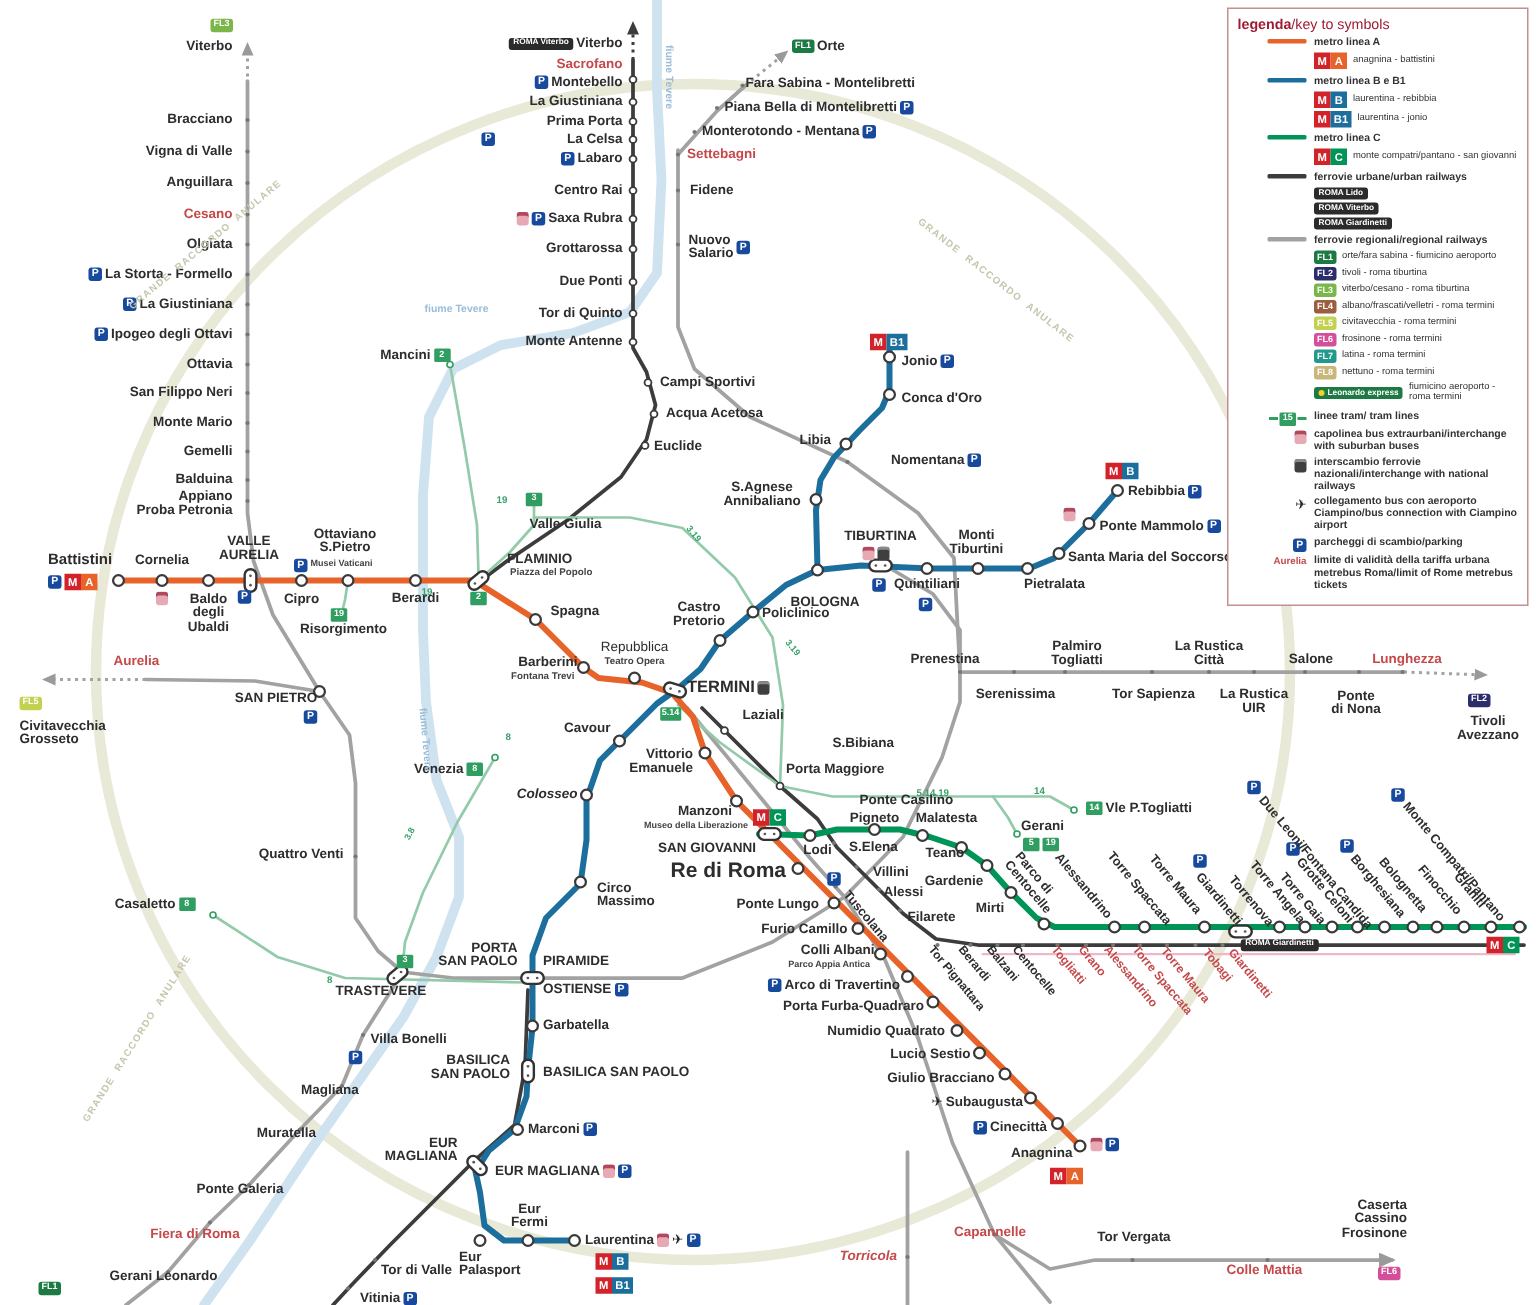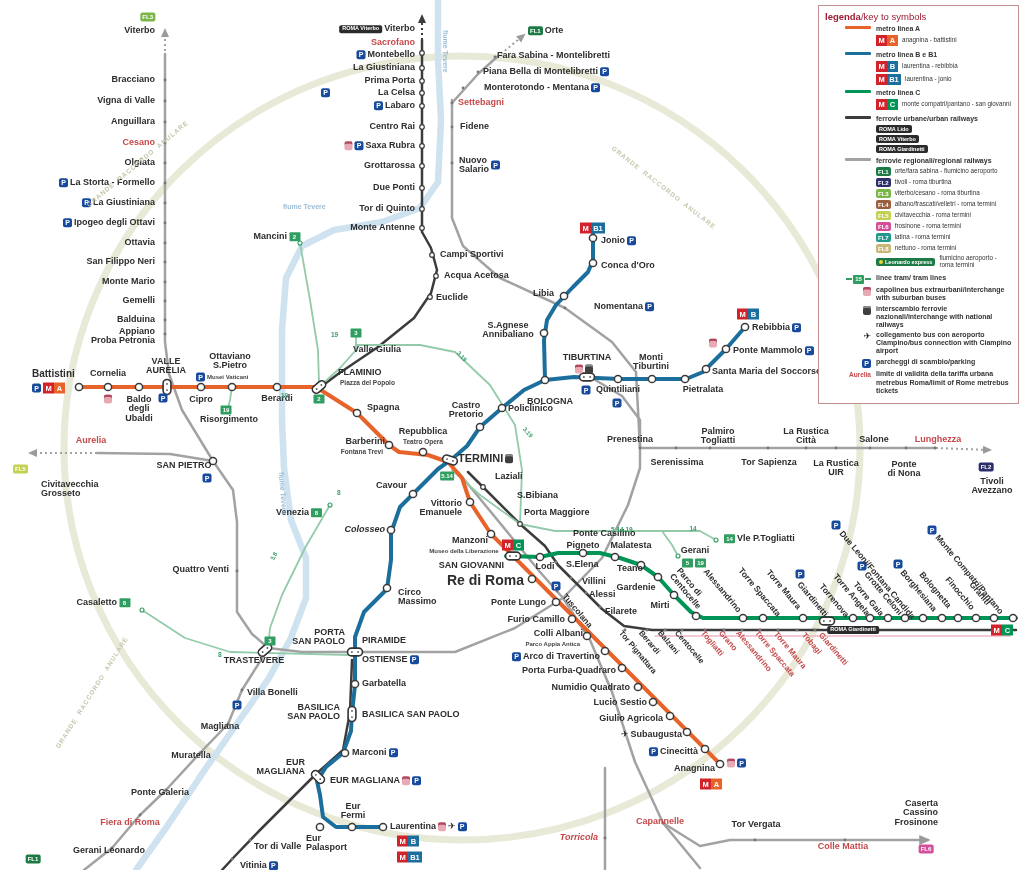--- a/index.html
+++ b/index.html
@@ -317,49 +317,49 @@
 S.Pietro</span></div>
       <div class="lbl" style="transform: translate(196px, 377px) rotate(0deg) translate(0%, -50%); font-size: 6px; font-weight: 600; color: rgb(68, 68, 68); text-align: left;"><span class="bp" style="background: rgb(23, 74, 156);">P</span><span class="txt">Musei Vaticani</span></div>
       <div class="lbl" style="transform: translate(226px, 410px) rotate(0deg) translate(-50%, -50%); font-size: 9px; font-weight: 600; color: rgb(45, 45, 45); text-align: center;"><span class="btr" style="background: rgb(47, 158, 96);">19</span></div>
       <div class="lbl" style="transform: translate(258px, 420px) rotate(0deg) translate(-100%, -50%); font-size: 9px; font-weight: 600; color: rgb(45, 45, 45); text-align: right;"><span class="txt">Risorgimento</span></div>
       <div class="lbl" style="transform: translate(277px, 399px) rotate(0deg) translate(-50%, -50%); font-size: 9px; font-weight: 600; color: rgb(45, 45, 45); text-align: center;"><span class="txt">Berardi</span></div>
       <div class="lbl" style="transform: translate(338px, 373px) rotate(0deg) translate(0%, -50%); font-size: 9px; font-weight: 700; color: rgb(45, 45, 45); text-align: left;"><span class="txt">FLAMINIO</span></div>
       <div class="lbl" style="transform: translate(340px, 383px) rotate(0deg) translate(0%, -50%); font-size: 6.5px; font-weight: 600; color: rgb(68, 68, 68); text-align: left;"><span class="txt">Piazza del Popolo</span></div>
       <div class="lbl" style="transform: translate(367px, 408px) rotate(0deg) translate(0%, -50%); font-size: 9px; font-weight: 600; color: rgb(45, 45, 45); text-align: left;"><span class="txt">Spagna</span></div>
       <div class="lbl" style="transform: translate(385px, 442px) rotate(0deg) translate(-100%, -50%); font-size: 9px; font-weight: 600; color: rgb(45, 45, 45); text-align: right;"><span class="txt">Barberini</span></div>
       <div class="lbl" style="transform: translate(383px, 452px) rotate(0deg) translate(-100%, -50%); font-size: 6.5px; font-weight: 600; color: rgb(68, 68, 68); text-align: right;"><span class="txt">Fontana Trevi</span></div>
-      <div class="lbl" style="transform: translate(423px, 432px) rotate(0deg) translate(-50%, -50%); font-size: 9px; font-weight: 700; color: rgb(45, 45, 45); text-align: center;"><span class="txt">Repubblica</span></div>
+      <div class="lbl" style="transform: translate(423px, 432px) rotate(0deg) translate(-50%, -50%); font-size: 9px; font-weight: 400; color: rgb(45, 45, 45); text-align: center;"><span class="txt">Repubblica</span></div>
       <div class="lbl" style="transform: translate(423px, 442px) rotate(0deg) translate(-50%, -50%); font-size: 6.5px; font-weight: 600; color: rgb(68, 68, 68); text-align: center;"><span class="txt">Teatro Opera</span></div>
       <div class="lbl" style="transform: translate(466px, 410px) rotate(0deg) translate(-50%, -50%); font-size: 9px; font-weight: 600; color: rgb(45, 45, 45); text-align: center;"><span class="txt">Castro
 Pretorio</span></div>
       <div class="lbl" style="transform: translate(458px, 459px) rotate(0deg) translate(0%, -50%); font-size: 11px; font-weight: 700; color: rgb(45, 45, 45); text-align: left;"><span class="txt">TERMINI</span><span class="btrn"></span></div>
       <div class="lbl" style="transform: translate(447px, 476px) rotate(0deg) translate(-50%, -50%); font-size: 9px; font-weight: 600; color: rgb(45, 45, 45); text-align: center;"><span class="btr" style="background: rgb(47, 158, 96);">5.14</span></div>
       <div class="lbl" style="transform: translate(495px, 477px) rotate(0deg) translate(0%, -50%); font-size: 9px; font-weight: 600; color: rgb(45, 45, 45); text-align: left;"><span class="txt">Laziali</span></div>
-      <div class="lbl" style="transform: translate(517px, 496px) rotate(0deg) translate(0%, -50%); font-size: 9px; font-weight: 600; color: rgb(45, 45, 45); text-align: left;"><span class="txt">S.Bibiana</span></div>
+      <div class="lbl" style="transform: translate(517px, 496px) rotate(0deg) translate(0%, -50%); font-size: 9px; font-weight: 600; color: rgb(45, 45, 45); text-align: left; margin-left: 38px;"><span class="txt">S.Bibiana</span></div>
       <div class="lbl" style="transform: translate(524px, 513px) rotate(0deg) translate(0%, -50%); font-size: 9px; font-weight: 600; color: rgb(45, 45, 45); text-align: left;"><span class="txt">Porta Maggiore</span></div>
       <div class="lbl" style="transform: translate(573px, 534px) rotate(0deg) translate(0%, -50%); font-size: 9px; font-weight: 600; color: rgb(45, 45, 45); text-align: left;"><span class="txt">Ponte Casilino</span></div>
       <div class="lbl" style="transform: translate(407px, 486px) rotate(0deg) translate(-100%, -50%); font-size: 9px; font-weight: 600; color: rgb(45, 45, 45); text-align: right;"><span class="txt">Cavour</span></div>
       <div class="lbl" style="transform: translate(322px, 513px) rotate(0deg) translate(-100%, -50%); font-size: 9px; font-weight: 600; color: rgb(45, 45, 45); text-align: right;"><span class="txt">Venezia</span><span class="btr" style="background: rgb(47, 158, 96);">8</span></div>
       <div class="lbl" style="transform: translate(462px, 508px) rotate(0deg) translate(-100%, -50%); font-size: 9px; font-weight: 600; color: rgb(45, 45, 45); text-align: right;"><span class="txt">Vittorio
 Emanuele</span></div>
       <div class="lbl" style="transform: translate(385px, 530px) rotate(0deg) translate(-100%, -50%); font-size: 9px; font-weight: 600; color: rgb(45, 45, 45); text-align: right; font-style: italic;"><span class="txt">Colosseo</span></div>
       <div class="lbl" style="transform: translate(470px, 541px) rotate(0deg) translate(-50%, -50%); font-size: 9px; font-weight: 600; color: rgb(45, 45, 45); text-align: center;"><span class="txt">Manzoni</span></div>
       <div class="lbl" style="transform: translate(464px, 551px) rotate(0deg) translate(-50%, -50%); font-size: 6px; font-weight: 600; color: rgb(68, 68, 68); text-align: center;"><span class="txt">Museo della Liberazione</span></div>
       <div class="lbl" style="transform: translate(504px, 566px) rotate(0deg) translate(-100%, -50%); font-size: 9px; font-weight: 700; color: rgb(45, 45, 45); text-align: right;"><span class="txt">SAN GIOVANNI</span></div>
       <div class="lbl" style="transform: translate(513px, 545px) rotate(0deg) translate(-50%, -50%); font-size: 9px; font-weight: 600; color: rgb(45, 45, 45); text-align: center;"><span class="bm"><span style="background: rgb(210, 35, 42);">M</span><span style="background: rgb(0, 148, 87);">C</span></span></div>
       <div class="lbl" style="transform: translate(524px, 580px) rotate(0deg) translate(-100%, -50%); font-size: 14px; font-weight: 600; color: rgb(45, 45, 45); text-align: right;"><span class="txt">Re di Roma</span></div>
       <div class="lbl" style="transform: translate(546px, 603px) rotate(0deg) translate(-100%, -50%); font-size: 9px; font-weight: 600; color: rgb(45, 45, 45); text-align: right;"><span class="txt">Ponte Lungo</span></div>
       <div class="lbl" style="transform: translate(565px, 620px) rotate(0deg) translate(-100%, -50%); font-size: 9px; font-weight: 600; color: rgb(45, 45, 45); text-align: right;"><span class="txt">Furio Camillo</span></div>
       <div class="lbl" style="transform: translate(583px, 634px) rotate(0deg) translate(-100%, -50%); font-size: 9px; font-weight: 600; color: rgb(45, 45, 45); text-align: right;"><span class="txt">Colli Albani</span></div>
       <div class="lbl" style="transform: translate(580px, 644px) rotate(0deg) translate(-100%, -50%); font-size: 6px; font-weight: 600; color: rgb(68, 68, 68); text-align: right;"><span class="txt">Parco Appia Antica</span></div>
       <div class="lbl" style="transform: translate(600px, 657px) rotate(0deg) translate(-100%, -50%); font-size: 9px; font-weight: 600; color: rgb(45, 45, 45); text-align: right;"><span class="bp" style="background: rgb(23, 74, 156);">P</span><span class="txt">Arco di Travertino</span></div>
       <div class="lbl" style="transform: translate(616px, 671px) rotate(0deg) translate(-100%, -50%); font-size: 9px; font-weight: 600; color: rgb(45, 45, 45); text-align: right;"><span class="txt">Porta Furba-Quadraro</span></div>
       <div class="lbl" style="transform: translate(630px, 688px) rotate(0deg) translate(-100%, -50%); font-size: 9px; font-weight: 600; color: rgb(45, 45, 45); text-align: right;"><span class="txt">Numidio Quadrato</span></div>
       <div class="lbl" style="transform: translate(647px, 703px) rotate(0deg) translate(-100%, -50%); font-size: 9px; font-weight: 600; color: rgb(45, 45, 45); text-align: right;"><span class="txt">Lucio Sestio</span></div>
-      <div class="lbl" style="transform: translate(663px, 719px) rotate(0deg) translate(-100%, -50%); font-size: 9px; font-weight: 600; color: rgb(45, 45, 45); text-align: right;"><span class="txt">Giulio Agricola</span></div>
+      <div class="lbl" style="transform: translate(663px, 719px) rotate(0deg) translate(-100%, -50%); font-size: 9px; font-weight: 600; color: rgb(45, 45, 45); text-align: right;"><span class="txt">Giulio Bracciano</span></div>
       <div class="lbl" style="transform: translate(682px, 735px) rotate(0deg) translate(-100%, -50%); font-size: 9px; font-weight: 600; color: rgb(45, 45, 45); text-align: right;"><span class="bpl">✈</span><span class="txt">Subaugusta</span></div>
       <div class="lbl" style="transform: translate(698px, 752px) rotate(0deg) translate(-100%, -50%); font-size: 9px; font-weight: 600; color: rgb(45, 45, 45); text-align: right;"><span class="bp" style="background: rgb(23, 74, 156);">P</span><span class="txt">Cinecittà</span></div>
       <div class="lbl" style="transform: translate(715px, 769px) rotate(0deg) translate(-100%, -50%); font-size: 9px; font-weight: 600; color: rgb(45, 45, 45); text-align: right;"><span class="txt">Anagnina</span></div>
       <div class="lbl" style="transform: translate(727px, 763px) rotate(0deg) translate(0%, -50%); font-size: 9px; font-weight: 600; color: rgb(45, 45, 45); text-align: left;"><span class="bbus"></span><span class="bp" style="background: rgb(23, 74, 156);">P</span></div>
       <div class="lbl" style="transform: translate(700px, 784px) rotate(0deg) translate(0%, -50%); font-size: 9px; font-weight: 600; color: rgb(45, 45, 45); text-align: left;"><span class="bm"><span style="background: rgb(210, 35, 42);">M</span><span style="background: rgb(232, 99, 42);">A</span></span></div>
       <div class="lbl" style="transform: translate(508px, 409px) rotate(0deg) translate(0%, -50%); font-size: 9px; font-weight: 600; color: rgb(45, 45, 45); text-align: left;"><span class="txt">Policlinico</span></div>
       <div class="lbl" style="transform: translate(527px, 390px) rotate(0deg) translate(0%, -50%); font-size: 9px; font-weight: 700; color: rgb(45, 45, 45); text-align: left; margin-top: 12px;"><span class="txt">BOLOGNA</span></div>
       <div class="lbl" style="transform: translate(587px, 358px) rotate(0deg) translate(-50%, -50%); font-size: 9px; font-weight: 700; color: rgb(45, 45, 45); text-align: center;"><span class="txt">TIBURTINA</span></div>
       <div class="lbl" style="transform: translate(584px, 369px) rotate(0deg) translate(-50%, -50%); font-size: 9px; font-weight: 600; color: rgb(45, 45, 45); text-align: center;"><span class="bbus"></span><span class="btrn"></span></div>
       <div class="lbl" style="transform: translate(586px, 390px) rotate(0deg) translate(-50%, -50%); font-size: 9px; font-weight: 600; color: rgb(45, 45, 45); text-align: center;"><span class="bp" style="background: rgb(23, 74, 156);">P</span></div>
@@ -376,21 +376,21 @@
       <div class="lbl" style="transform: translate(594px, 307px) rotate(0deg) translate(0%, -50%); font-size: 9px; font-weight: 600; color: rgb(45, 45, 45); text-align: left;"><span class="txt">Nomentana</span><span class="bp" style="background: rgb(23, 74, 156);">P</span></div>
       <div class="lbl" style="transform: translate(580px, 228px) rotate(0deg) translate(0%, -50%); font-size: 9px; font-weight: 600; color: rgb(45, 45, 45); text-align: left;"><span class="bm"><span style="background: rgb(210, 35, 42);">M</span><span class="w1" style="background: rgb(28, 111, 157);">B1</span></span></div>
       <div class="lbl" style="transform: translate(601px, 241px) rotate(0deg) translate(0%, -50%); font-size: 9px; font-weight: 600; color: rgb(45, 45, 45); text-align: left;"><span class="txt">Jonio</span><span class="bp" style="background: rgb(23, 74, 156);">P</span></div>
       <div class="lbl" style="transform: translate(601px, 266px) rotate(0deg) translate(0%, -50%); font-size: 9px; font-weight: 600; color: rgb(45, 45, 45); text-align: left;"><span class="txt">Conca d'Oro</span></div>
       <div class="lbl" style="transform: translate(554px, 294px) rotate(0deg) translate(-100%, -50%); font-size: 9px; font-weight: 600; color: rgb(45, 45, 45); text-align: right;"><span class="txt">Libia</span></div>
       <div class="lbl" style="transform: translate(508px, 330px) rotate(0deg) translate(-50%, -50%); font-size: 9px; font-weight: 600; color: rgb(45, 45, 45); text-align: center;"><span class="txt">S.Agnese
 Annibaliano</span></div>
       <div class="lbl" style="transform: translate(528px, 31px) rotate(0deg) translate(0%, -50%); font-size: 9px; font-weight: 600; color: rgb(45, 45, 45); text-align: right;"><span class="bfl" style="background: rgb(30, 122, 69);">FL1</span><span class="txt">Orte</span></div>
       <div class="lbl" style="transform: translate(497px, 56px) rotate(0deg) translate(0%, -50%); font-size: 9px; font-weight: 600; color: rgb(45, 45, 45); text-align: left;"><span class="txt">Fara Sabina - Montelibretti</span></div>
       <div class="lbl" style="transform: translate(483px, 72px) rotate(0deg) translate(0%, -50%); font-size: 9px; font-weight: 600; color: rgb(45, 45, 45); text-align: left;"><span class="txt">Piana Bella di Montelibretti</span><span class="bp" style="background: rgb(23, 74, 156);">P</span></div>
-      <div class="lbl" style="transform: translate(468px, 88px) rotate(0deg) translate(0%, -50%); font-size: 9px; font-weight: 600; color: rgb(45, 45, 45); text-align: left; margin-left: 16px;"><span class="txt">Monterotondo - Mentana</span><span class="bp" style="background: rgb(23, 74, 156);">P</span></div>
+      <div class="lbl" style="transform: translate(468px, 88px) rotate(0deg) translate(0%, -50%); font-size: 9px; font-weight: 600; color: rgb(45, 45, 45); text-align: left;"><span class="txt">Monterotondo - Mentana</span><span class="bp" style="background: rgb(23, 74, 156);">P</span></div>
       <div class="lbl" style="transform: translate(458px, 103px) rotate(0deg) translate(0%, -50%); font-size: 9px; font-weight: 600; color: rgb(197, 73, 74); text-align: left;"><span class="txt">Settebagni</span></div>
       <div class="lbl" style="transform: translate(460px, 127px) rotate(0deg) translate(0%, -50%); font-size: 9px; font-weight: 600; color: rgb(45, 45, 45); text-align: left;"><span class="txt">Fidene</span></div>
       <div class="lbl" style="transform: translate(459px, 165px) rotate(0deg) translate(0%, -50%); font-size: 9px; font-weight: 600; color: rgb(45, 45, 45); text-align: left;"><span class="txt">Nuovo
 Salario</span><span class="bp" style="background: rgb(23, 74, 156);">P</span></div>
       <div class="lbl" style="transform: translate(630px, 440px) rotate(0deg) translate(-50%, -50%); font-size: 9px; font-weight: 600; color: rgb(45, 45, 45); text-align: center;"><span class="txt">Prenestina</span></div>
       <div class="lbl" style="transform: translate(718px, 436px) rotate(0deg) translate(-50%, -50%); font-size: 9px; font-weight: 600; color: rgb(45, 45, 45); text-align: center;"><span class="txt">Palmiro
 Togliatti</span></div>
       <div class="lbl" style="transform: translate(806px, 436px) rotate(0deg) translate(-50%, -50%); font-size: 9px; font-weight: 600; color: rgb(45, 45, 45); text-align: center;"><span class="txt">La Rustica
 Città</span></div>
       <div class="lbl" style="transform: translate(874px, 440px) rotate(0deg) translate(-50%, -50%); font-size: 9px; font-weight: 600; color: rgb(45, 45, 45); text-align: center;"><span class="txt">Salone</span></div>
@@ -457,21 +457,21 @@
       <div class="lbl" style="transform: translate(724px, 539px) rotate(0deg) translate(0%, -50%); font-size: 9px; font-weight: 600; color: rgb(45, 45, 45); text-align: left;"><span class="btr" style="background: rgb(47, 158, 96);">14</span><span class="txt">Vle P.Togliatti</span></div>
       <div class="lbl" style="transform: translate(331px, 335px) rotate(0deg) translate(0%, -50%); font-size: 6.5px; font-weight: 700; color: rgb(58, 160, 106); text-align: left;"><span class="txt">19</span></div>
       <div class="lbl" style="transform: translate(281px, 396px) rotate(0deg) translate(0%, -50%); font-size: 6.5px; font-weight: 700; color: rgb(58, 160, 106); text-align: left;"><span class="txt">19</span></div>
       <div class="lbl" style="transform: translate(458px, 352px) rotate(50deg) translate(0%, -50%); font-size: 6px; font-weight: 700; color: rgb(58, 160, 106); text-align: left;"><span class="txt">3.19</span></div>
       <div class="lbl" style="transform: translate(524px, 428px) rotate(50deg) translate(0%, -50%); font-size: 6px; font-weight: 700; color: rgb(58, 160, 106); text-align: left;"><span class="txt">3.19</span></div>
       <div class="lbl" style="transform: translate(272px, 560px) rotate(-62deg) translate(0%, -50%); font-size: 6px; font-weight: 700; color: rgb(58, 160, 106); text-align: left;"><span class="txt">3.8</span></div>
       <div class="lbl" style="transform: translate(337px, 493px) rotate(0deg) translate(0%, -50%); font-size: 6.5px; font-weight: 700; color: rgb(58, 160, 106); text-align: left;"><span class="txt">8</span></div>
       <div class="lbl" style="transform: translate(218px, 655px) rotate(0deg) translate(0%, -50%); font-size: 6.5px; font-weight: 700; color: rgb(58, 160, 106); text-align: left;"><span class="txt">8</span></div>
       <div class="lbl" style="transform: translate(91px, 441px) rotate(0deg) translate(-50%, -50%); font-size: 9px; font-weight: 600; color: rgb(197, 73, 74); text-align: center;"><span class="txt">Aurelia</span></div>
       <div class="lbl" style="transform: translate(13px, 469px) rotate(0deg) translate(0%, -50%); font-size: 9px; font-weight: 600; color: rgb(45, 45, 45); text-align: left;"><span class="bfl" style="background: rgb(195, 209, 80);">FL5</span></div>
-      <div class="lbl" style="transform: translate(13px, 489px) rotate(0deg) translate(0%, -50%); font-size: 9px; font-weight: 600; color: rgb(45, 45, 45); text-align: left; margin-left: 28px;"><span class="txt">Civitavecchia
+      <div class="lbl" style="transform: translate(13px, 489px) rotate(0deg) translate(0%, -50%); font-size: 9px; font-weight: 600; color: rgb(45, 45, 45); text-align: left;"><span class="txt">Civitavecchia
 Grosseto</span></div>
       <div class="lbl" style="transform: translate(184px, 466px) rotate(0deg) translate(-50%, -50%); font-size: 9px; font-weight: 700; color: rgb(45, 45, 45); text-align: center;"><span class="txt">SAN PIETRO</span></div>
       <div class="lbl" style="transform: translate(207px, 478px) rotate(0deg) translate(-50%, -50%); font-size: 9px; font-weight: 600; color: rgb(45, 45, 45); text-align: center;"><span class="bp" style="background: rgb(23, 74, 156);">P</span></div>
       <div class="lbl" style="transform: translate(229px, 570px) rotate(0deg) translate(-100%, -50%); font-size: 9px; font-weight: 600; color: rgb(45, 45, 45); text-align: right;"><span class="txt">Quattro Venti</span></div>
       <div class="lbl" style="transform: translate(130px, 603px) rotate(0deg) translate(-100%, -50%); font-size: 9px; font-weight: 600; color: rgb(45, 45, 45); text-align: right;"><span class="txt">Casaletto</span><span class="btr" style="background: rgb(47, 158, 96);">8</span></div>
       <div class="lbl" style="transform: translate(254px, 661px) rotate(0deg) translate(-50%, -50%); font-size: 9px; font-weight: 700; color: rgb(45, 45, 45); text-align: center;"><span class="txt">TRASTEVERE</span></div>
       <div class="lbl" style="transform: translate(270px, 641px) rotate(0deg) translate(-50%, -50%); font-size: 9px; font-weight: 600; color: rgb(45, 45, 45); text-align: center;"><span class="btr" style="background: rgb(47, 158, 96);">3</span></div>
       <div class="lbl" style="transform: translate(247px, 693px) rotate(0deg) translate(0%, -50%); font-size: 9px; font-weight: 600; color: rgb(45, 45, 45); text-align: left;"><span class="txt">Villa Bonelli</span></div>
       <div class="lbl" style="transform: translate(237px, 705px) rotate(0deg) translate(-50%, -50%); font-size: 9px; font-weight: 600; color: rgb(45, 45, 45); text-align: center;"><span class="bp" style="background: rgb(23, 74, 156);">P</span></div>
       <div class="lbl" style="transform: translate(220px, 727px) rotate(0deg) translate(-50%, -50%); font-size: 9px; font-weight: 600; color: rgb(45, 45, 45); text-align: center;"><span class="txt">Magliana</span></div>

